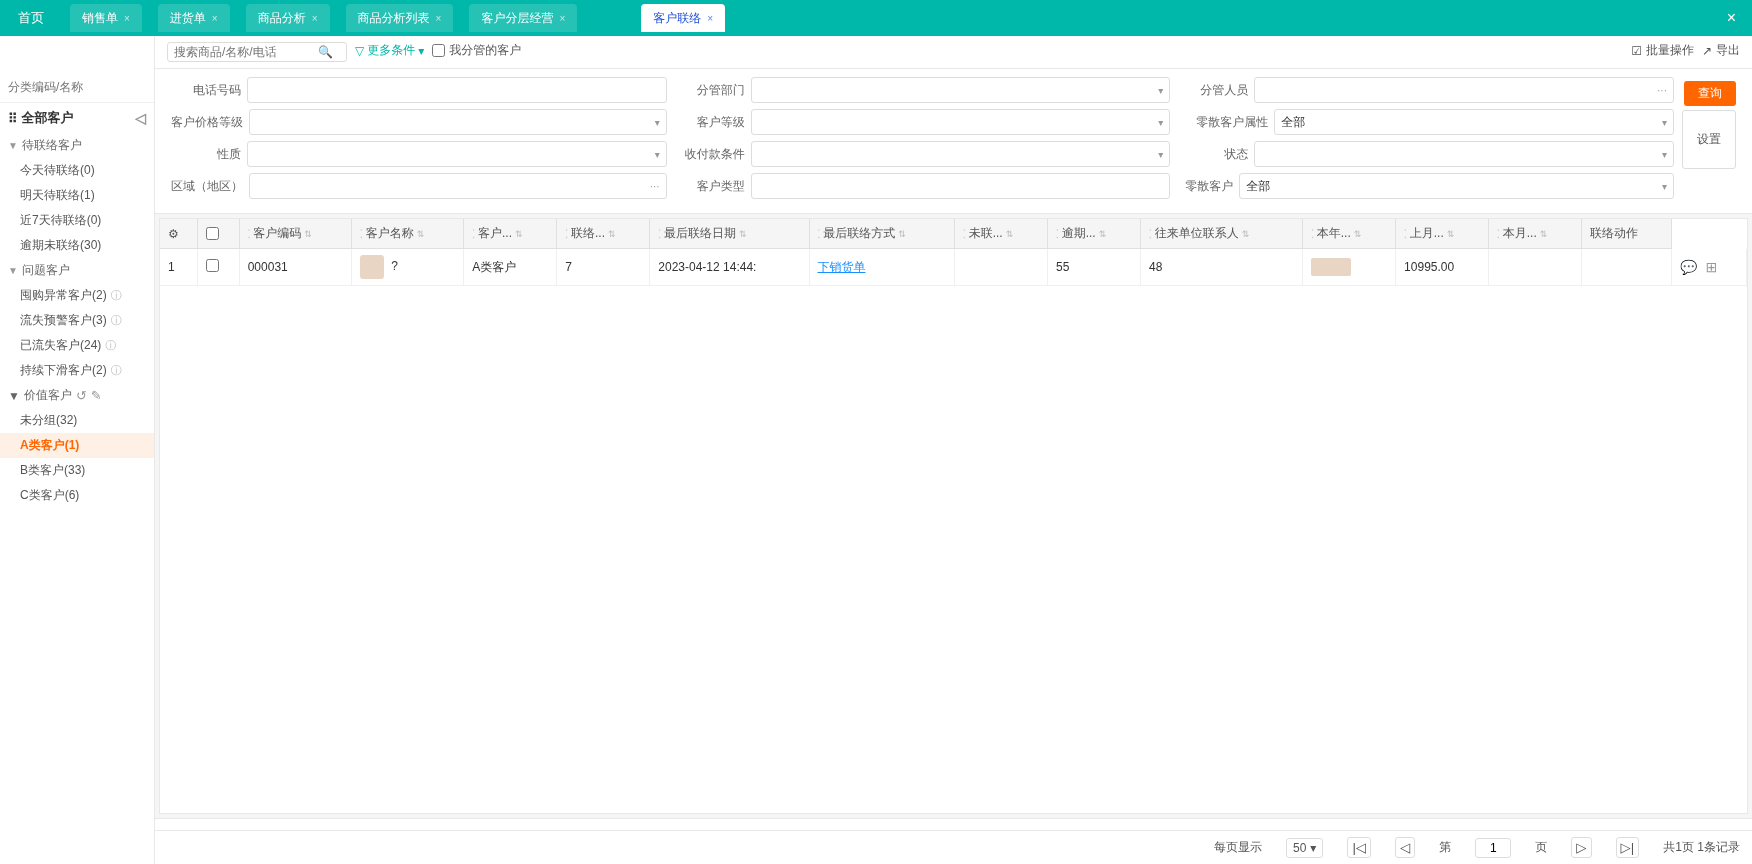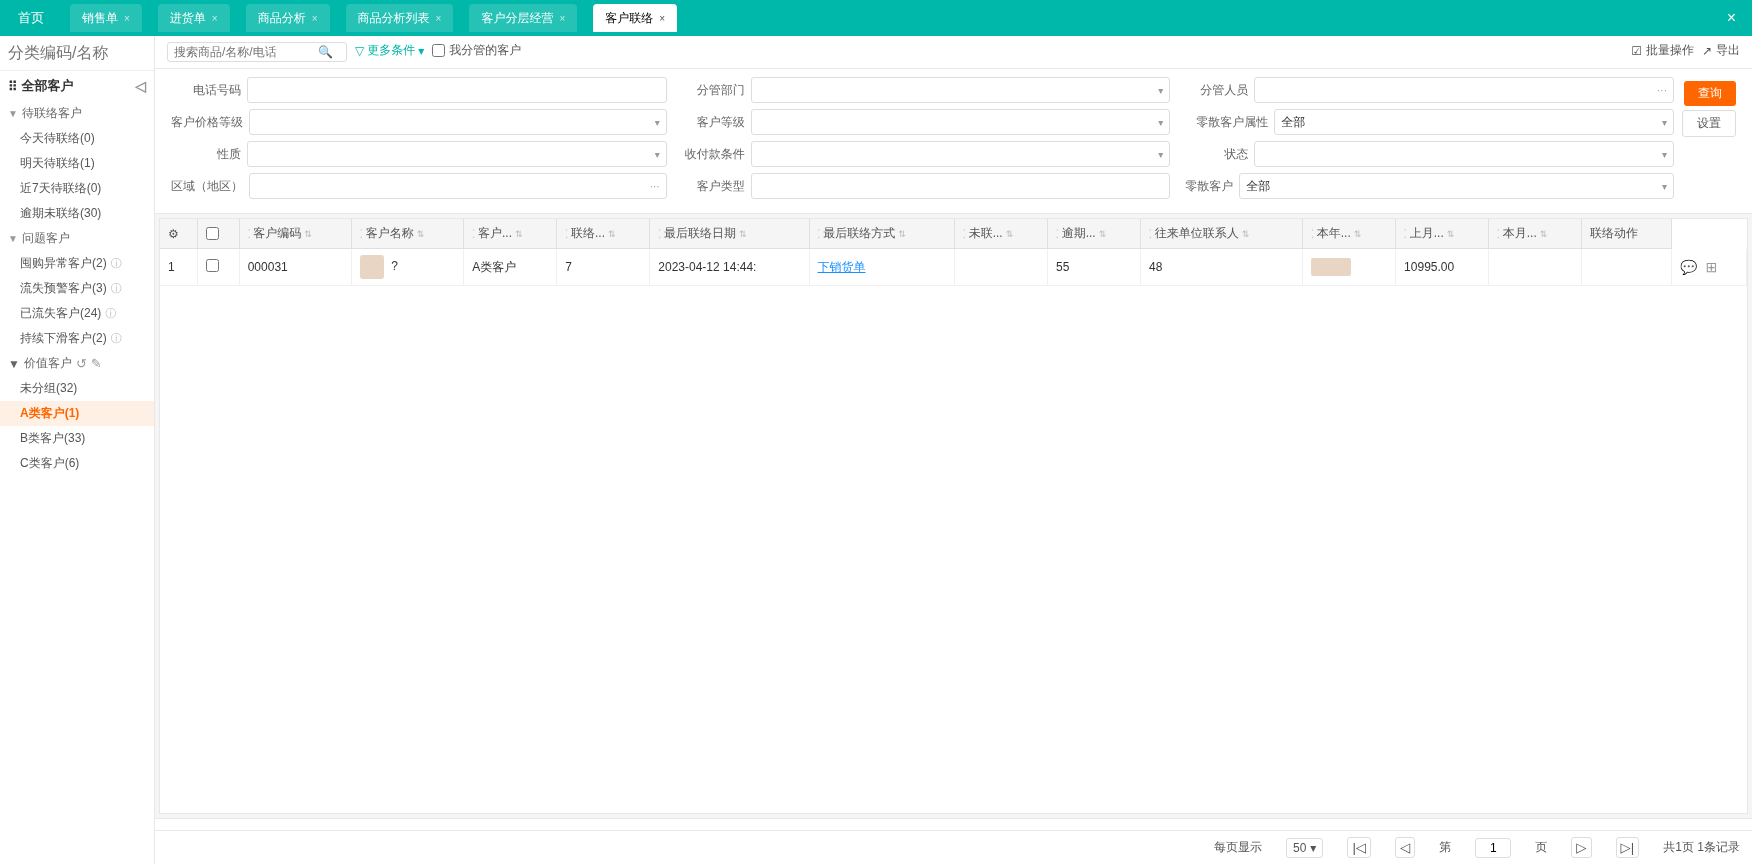--- a/index.html
+++ b/index.html
@@ -22,21 +22,22 @@
       border-radius: 4px 4px 0 0;
       background: rgba(255,255,255,0.15);
       color: #fff;
       cursor: pointer;
       font-size: 12px;
       gap: 6px;
       white-space: nowrap;
     }
     .nav-tab.active {
       background: #fff;
-      color: #000000;
+      color: #1d4ed8;
+      margin-left: 48px;
     }
     .nav-tab .close-x {
       font-size: 10px;
       opacity: 0.7;
     }
     .nav-home {
       color: #fff;
       font-size: 13px;
       padding: 0 10px;
       cursor: pointer;
@@ -69,23 +70,24 @@
       display: flex;
       align-items: center;
       padding: 8px;
       border-bottom: 1px solid #f0f0f0;
       gap: 4px;
     }
     .sidebar-search input {
       flex: 1;
       border: none;
       outline: none;
-      font-size: 16px;
+      font-size: 12px;
       color: #1d4ed8;
       background: transparent;
+      margin-top: 36px;
     }
     .sidebar-section-header {
       display: flex;
       align-items: center;
       padding: 6px 8px;
       font-weight: bold;
       color: #333;
       font-size: 13px;
       gap: 4px;
     }
@@ -370,21 +372,21 @@
       border-radius: 3px;
       padding: 4px 14px;
       font-size: 12px;
       cursor: pointer;
     }
     .btn-outline {
       background: #fff;
       color: #555;
       border: 1px solid #ddd;
       border-radius: 3px;
-      padding: 4px 14px;
+      padding: 20px 14px;
       font-size: 12px;
       cursor: pointer;
     }
 
     .query-btn-area {
       display: flex;
       flex-direction: column;
       gap: 4px;
       align-items: flex-end;
       justify-content: space-between;

